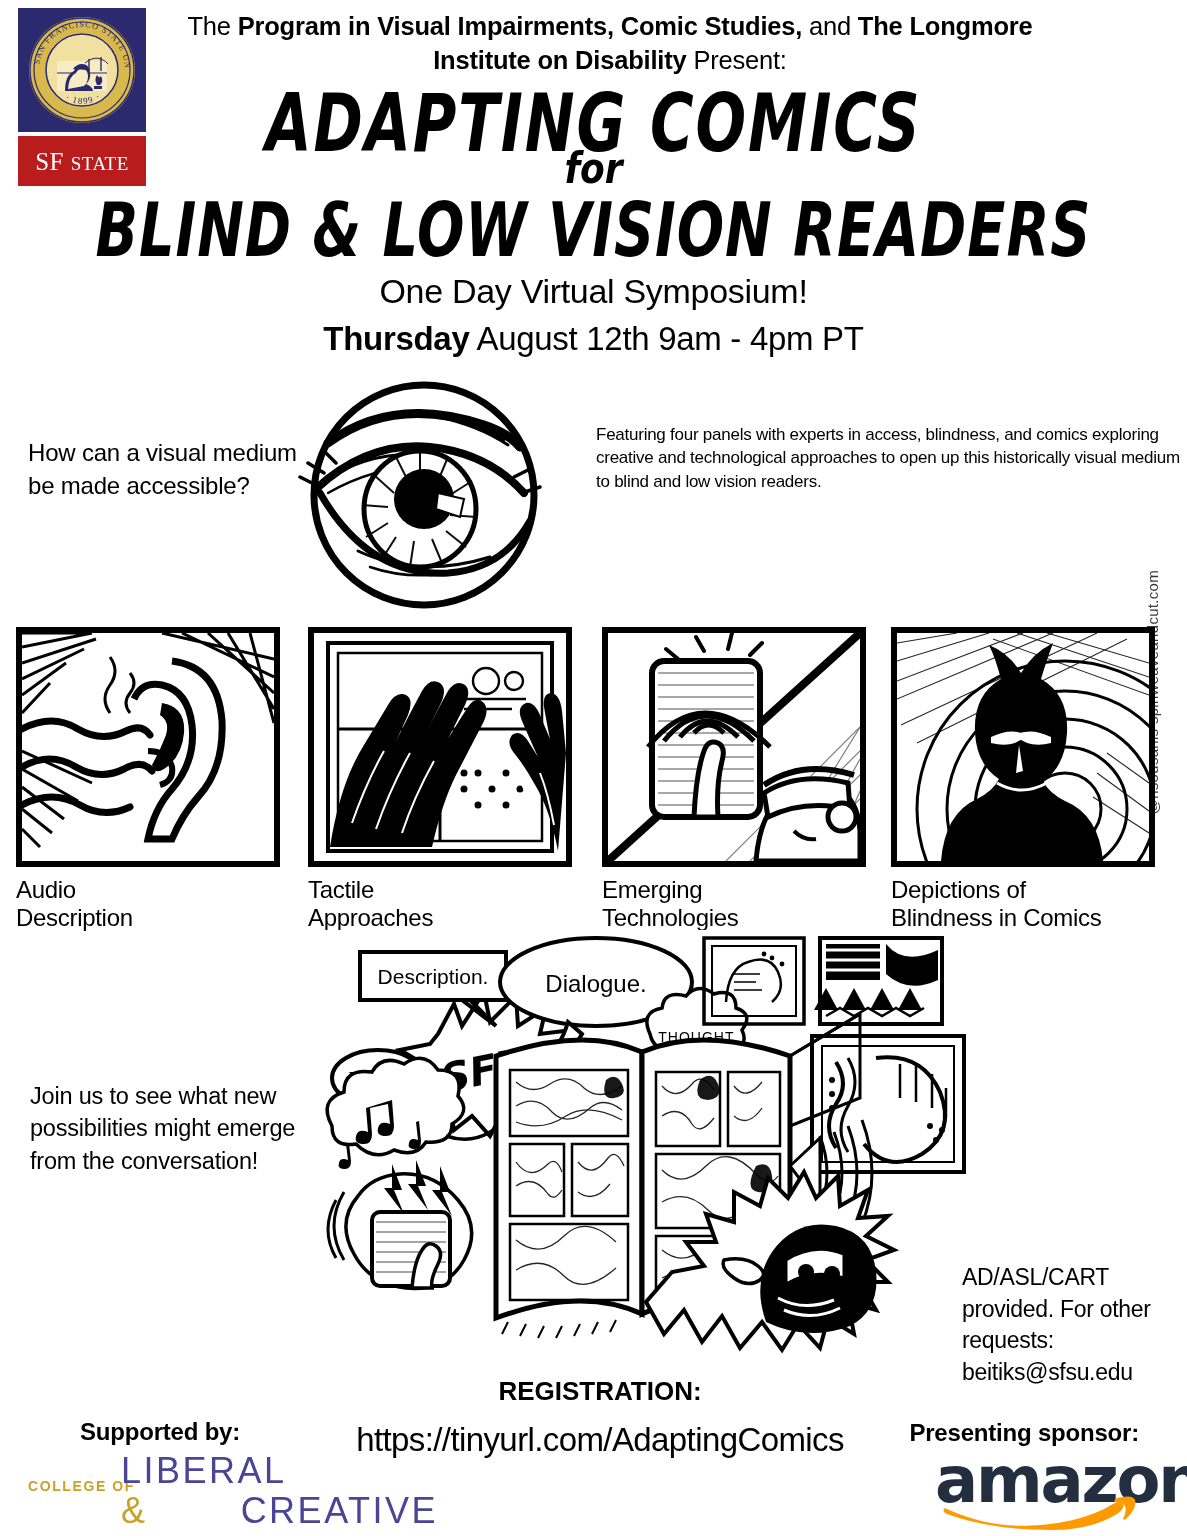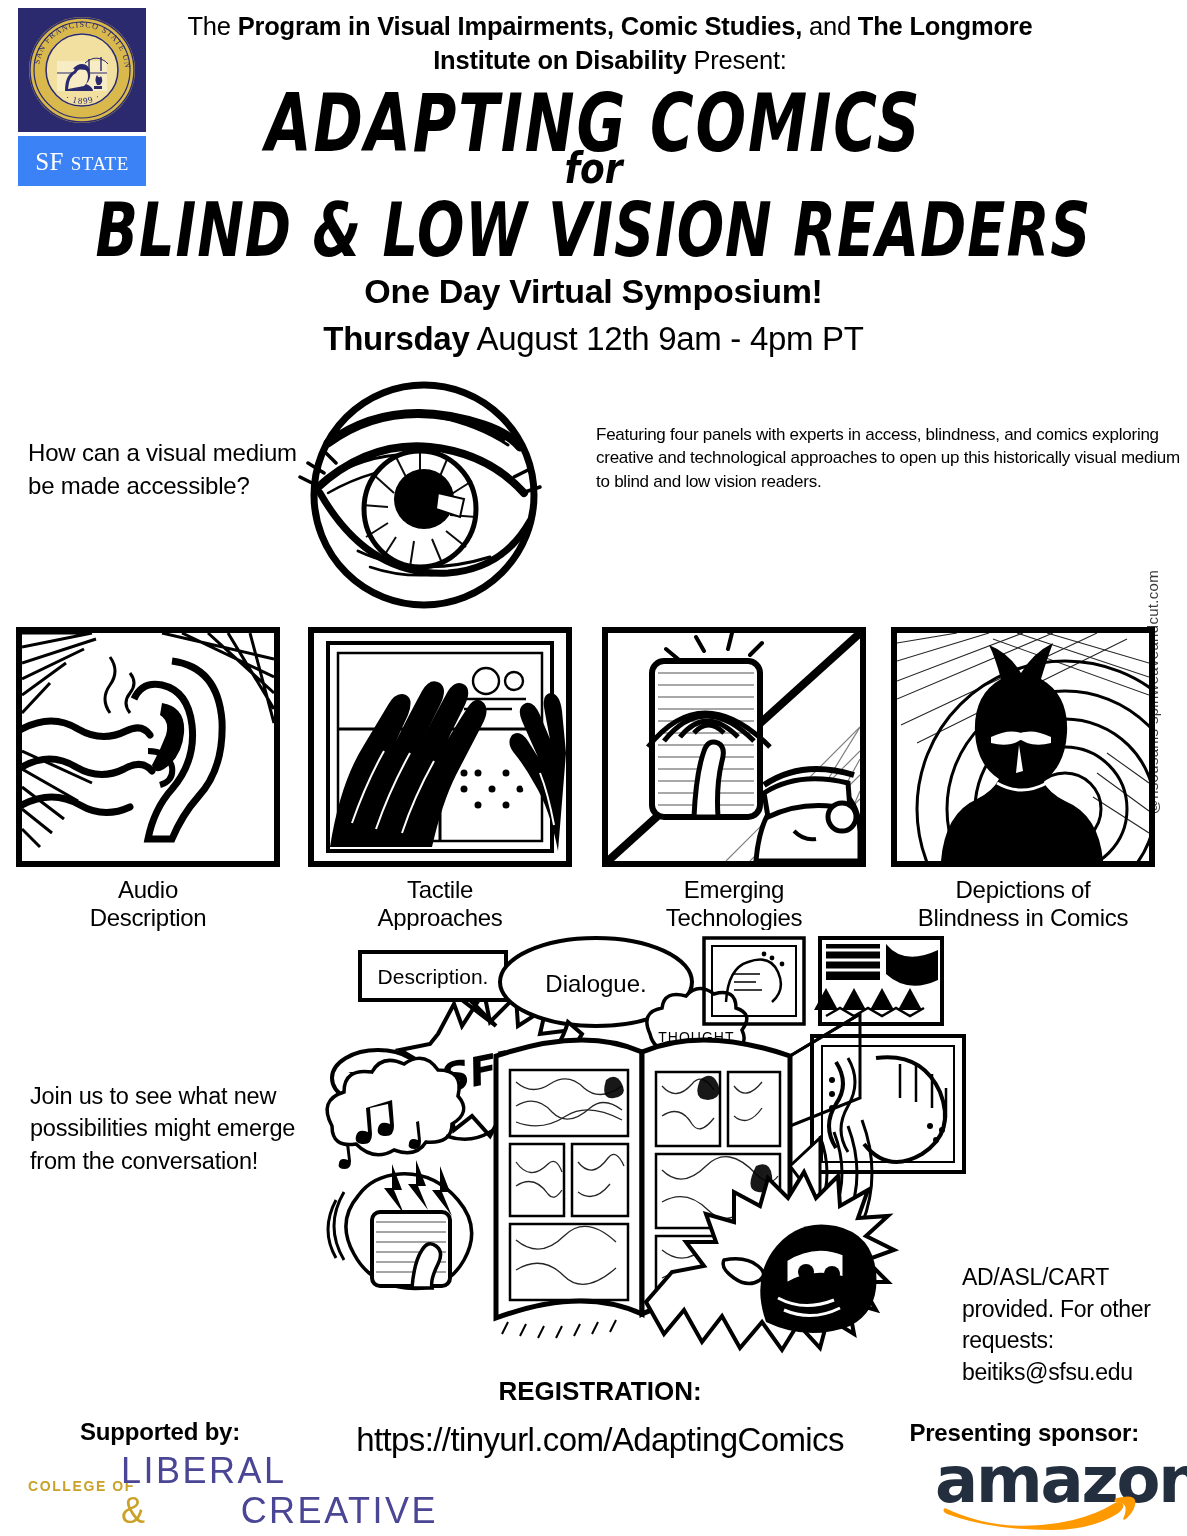--- a/index.html
+++ b/index.html
@@ -33,21 +33,21 @@
   .sfsu-seal-box {
     position: absolute;
     left: 0; top: 0;
     width: 128px; height: 124px;
     background: #2b2a6e;
   }
   .sfsu-word-box {
     position: absolute;
     left: 0; top: 128px;
     width: 128px; height: 50px;
-    background: #3b82f6;
+    background: #b91c1c;
     display: flex;
     align-items: center;
     justify-content: center;
   }
   .sfsu-wordmark {
     color: #ffffff;
     font-family: "Liberation Serif", serif;
     font-size: 25px;
     letter-spacing: 0.5px;
     line-height: 1;
@@ -100,21 +100,21 @@
     letter-spacing: 1px;
     transform: scaleY(1.26) scaleX(0.93);
     transform-origin: center top;
   }
 
   .subtitle1 {
     position: absolute;
     top: 272px; left: 0; width: 100%;
     text-align: center;
     font-size: 34px;
-    font-weight: 700;
+    font-weight: 400;
     letter-spacing: -0.3px;
   }
   .subtitle2 {
     position: absolute;
     top: 320px; left: 0; width: 100%;
     text-align: center;
     font-size: 33px;
     font-weight: 400;
     letter-spacing: -0.3px;
   }
@@ -175,21 +175,20 @@
     width: 264px;
     height: 240px;
     border: 6px solid #000;
     box-sizing: border-box;
     background: #fff;
     position: relative;
     overflow: hidden;
   }
   .panel-label {
     margin-top: 9px;
-    text-align: center;
     font-size: 24px;
     line-height: 1.18;
     letter-spacing: -0.3px;
   }
   .p1 { left: 16px; }
   .p2 { left: 308px; }
   .p3 { left: 602px; }
   .p4 { left: 891px; }
 
   

